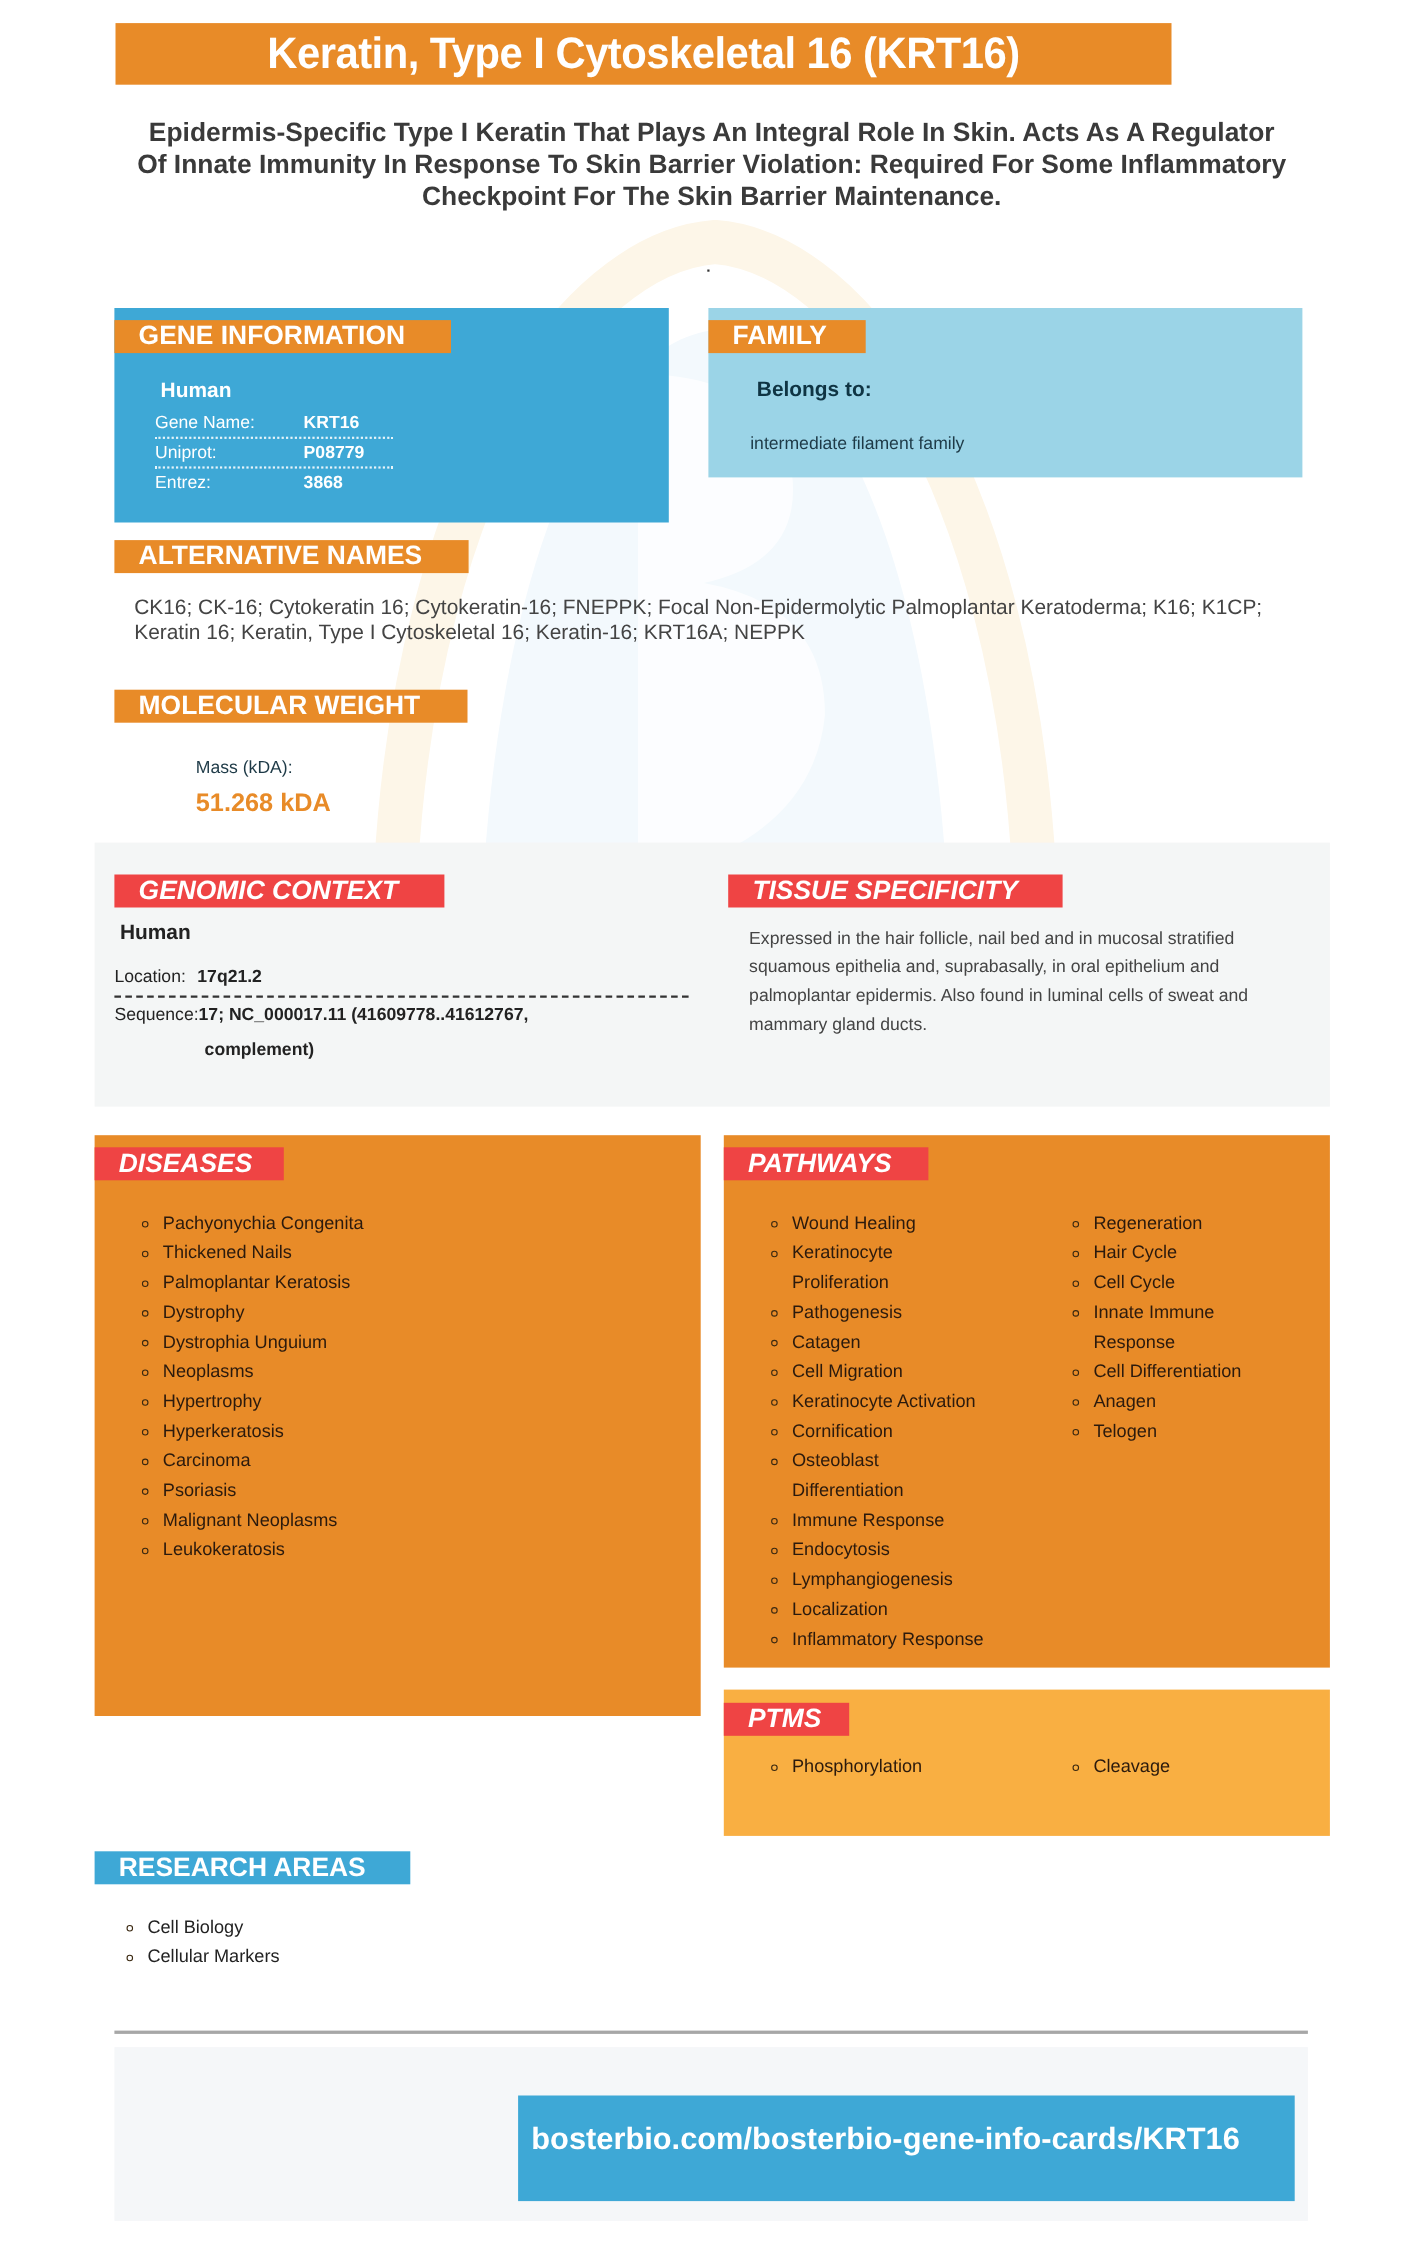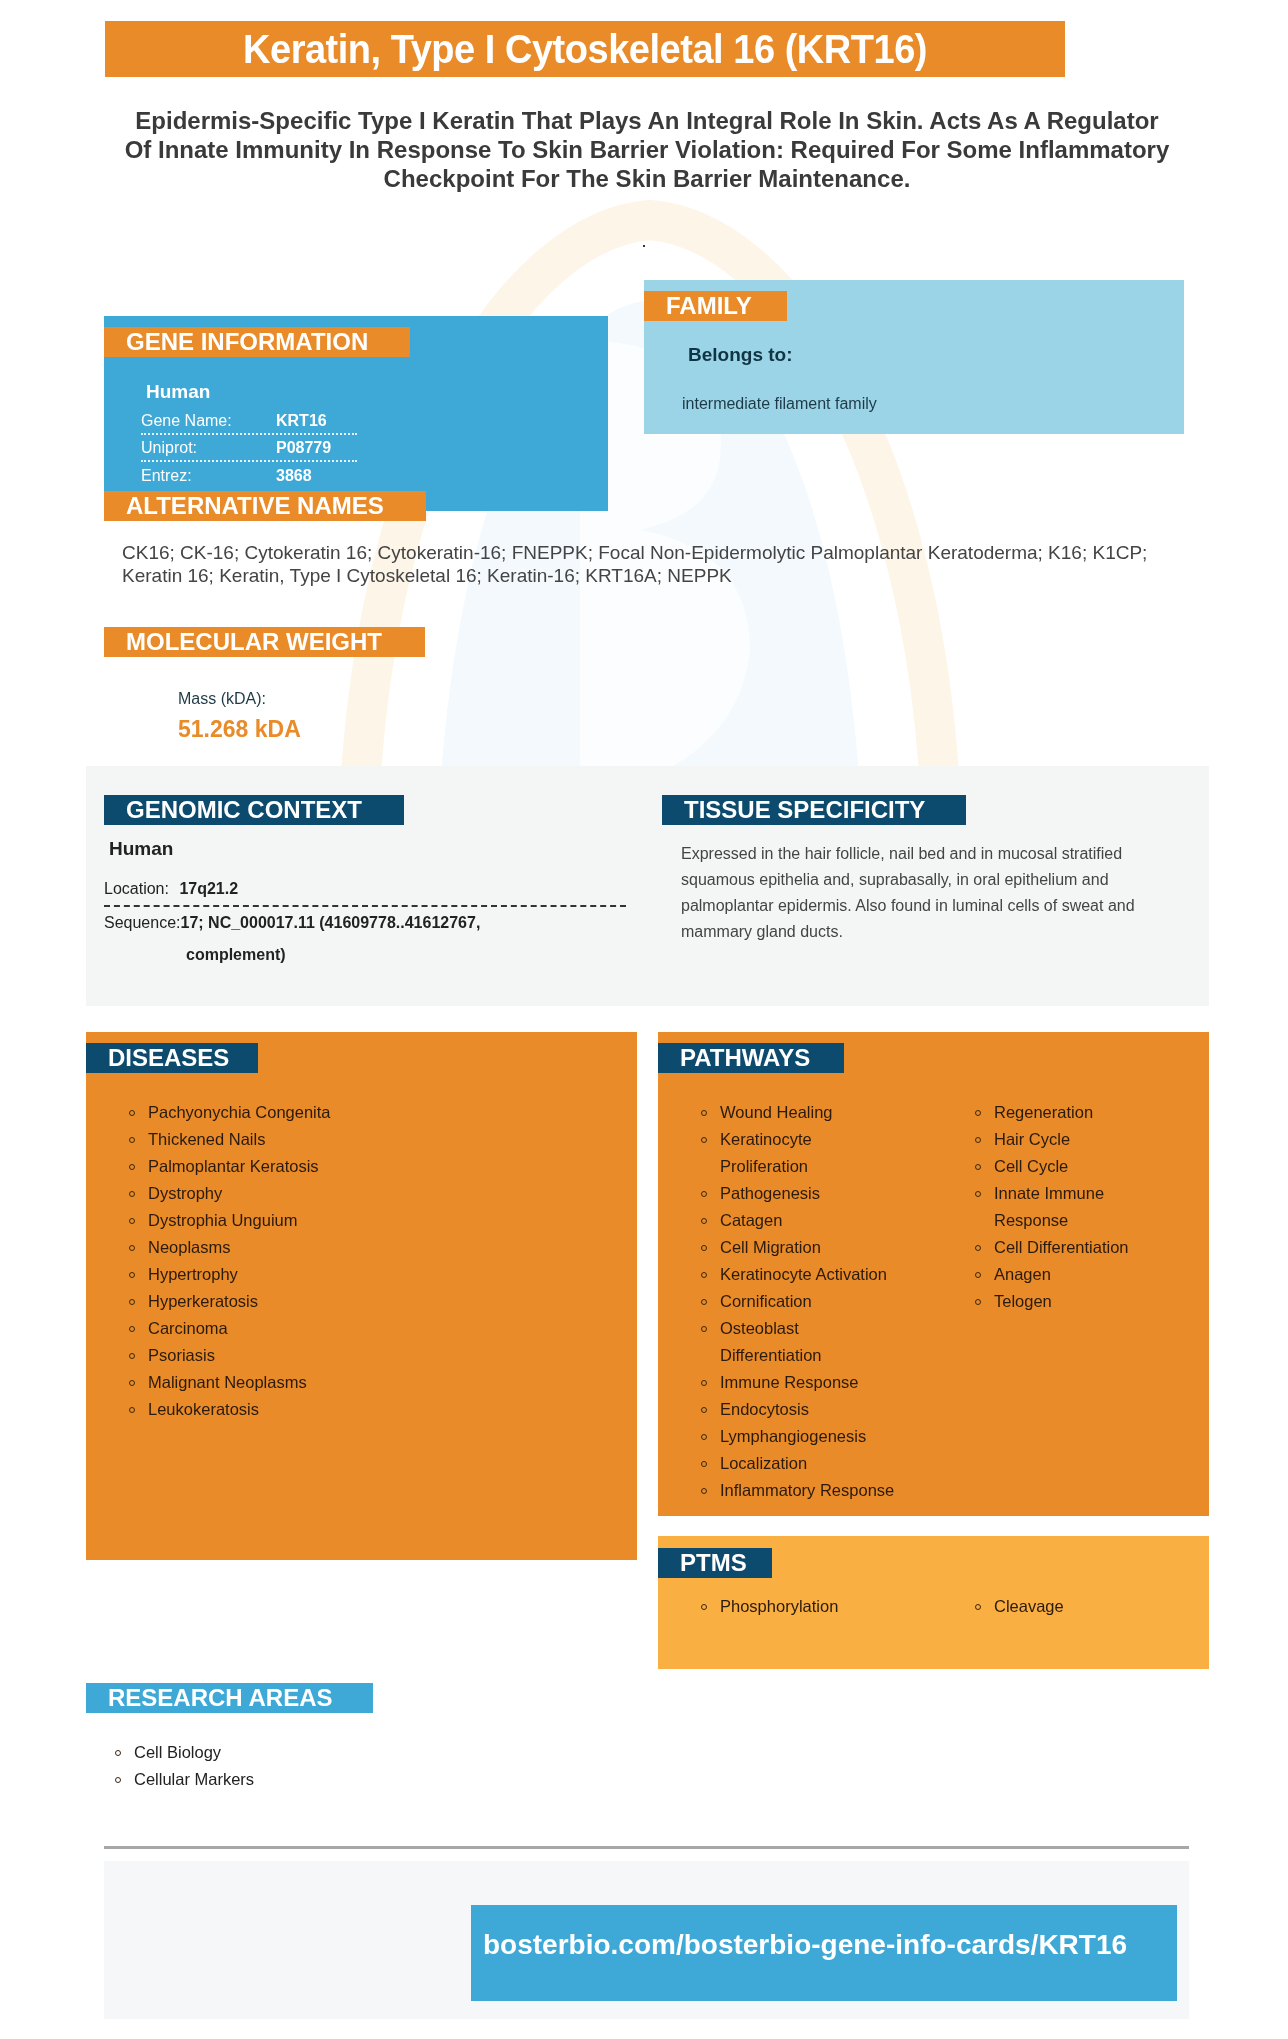--- a/index.html
+++ b/index.html
@@ -10,24 +10,24 @@
   .watermark { position: absolute; left: 320px; top: 190px; width: 660px; height: 600px; pointer-events: none; }
 
   .title-bar { left: 105px; top: 21px; width: 960px; height: 56px; background: #E88B28; display: flex; align-items: center; justify-content: center; }
   .title-bar h1 { color: #fff; font-size: 40px; font-weight: bold; letter-spacing: -0.5px; font-family: "Liberation Sans", sans-serif; transform: scaleX(0.95); }
 
   .subtitle { left: 120px; top: 106px; width: 1054px; text-align: center; font-size: 24px; font-weight: bold; color: #3a3a3a; line-height: 29px; }
   .dot { left: 643px; top: 245px; width: 2px; height: 2px; background: #333; }
 
   .hdr { position: absolute; height: 30px; color: #fff; font-weight: bold; font-size: 24px; line-height: 30px; padding-left: 22px; }
   .hdr.orange { background: #E88B28; }
-  .hdr.dark { background: #0c4a6e; }
+  .hdr.dark { background: #ef4444; font-style: italic; }
   .hdr.blue { background: #3ea8d6; }
 
-  .gene-box { left: 104px; top: 280px; width: 504px; height: 195px; background: #3ea8d6; margin-top: 36px; }
+  .gene-box { left: 104px; top: 280px; width: 504px; height: 195px; background: #3ea8d6; }
   .family-box { left: 644px; top: 280px; width: 540px; height: 154px; background: #9bd4e7; }
 
   .gene-human { position: absolute; left: 42px; top: 65px; color: #fff; font-weight: bold; font-size: 19px; }
   .gene-row { position: absolute; left: 37px; width: 216px; height: 27px; color: #fff; font-size: 16px; display: flex; align-items: center; }
   .gene-row .k { width: 135px; }
   .gene-row .v { font-weight: bold; }
   .gene-row.dotted { border-bottom: 2px dotted #e6f4fa; }
 
   .family-belongs { position: absolute; left: 44px; top: 64px; font-size: 19px; font-weight: bold; color: #0f3443; }
   .family-value { position: absolute; left: 38px; top: 115px; font-size: 16px; color: #1e3a47; }

